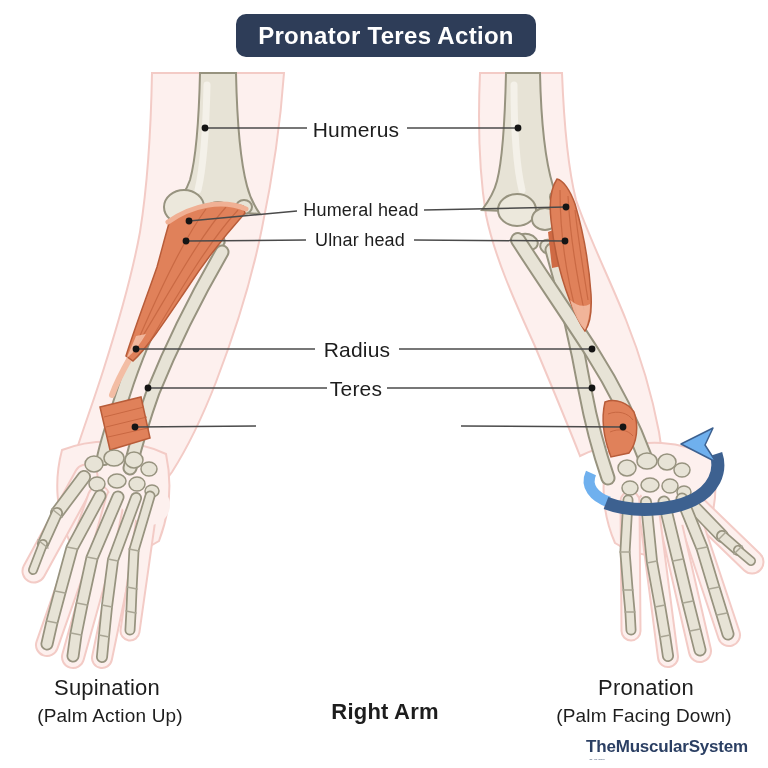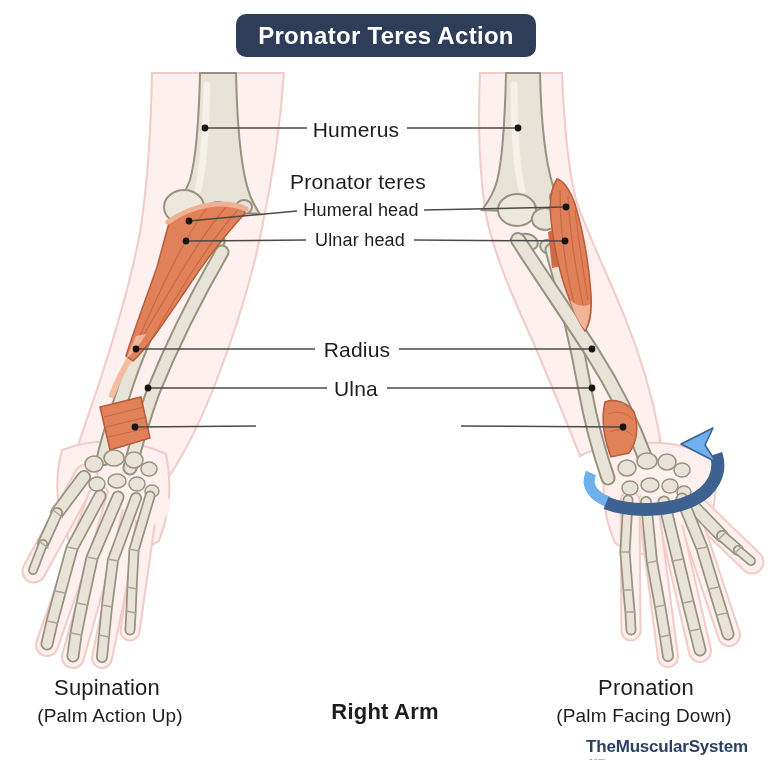--- a/index.html
+++ b/index.html
@@ -254,25 +254,24 @@
       <circle cx="148" cy="388" r="3.4"></circle>
         <circle cx="592" cy="388" r="3.4"></circle>
       <circle cx="135" cy="427" r="3.4"></circle>
         <circle cx="623" cy="427" r="3.4"></circle>
     </g>
   </svg>
 
   <div class="title-badge">Pronator Teres Action</div>
 
   <div class="label lbl-humerus">Humerus</div>
-  <div class="label lbl-pt">Pronator teres</div>
   <div class="label lbl-hh">Humeral head</div>
   <div class="label lbl-uh">Ulnar head</div>
   <div class="label lbl-radius">Radius</div>
-  <div class="label lbl-ulna">Ulna</div>
+  <div class="label lbl-ulna">Teres</div>
 
   <div class="label cap-sup">Supination</div>
   <div class="label cap-sup2">(Palm Action Up)</div>
   <div class="label cap-center">Right Arm</div>
   <div class="label cap-pro">Pronation</div>
   <div class="label cap-pro2">(Palm Facing Down)</div>
 
   <div class="watermark">
     <span class="wm-name">TheMuscularSystem</span>
     <span class="wm-tld">.com</span>

